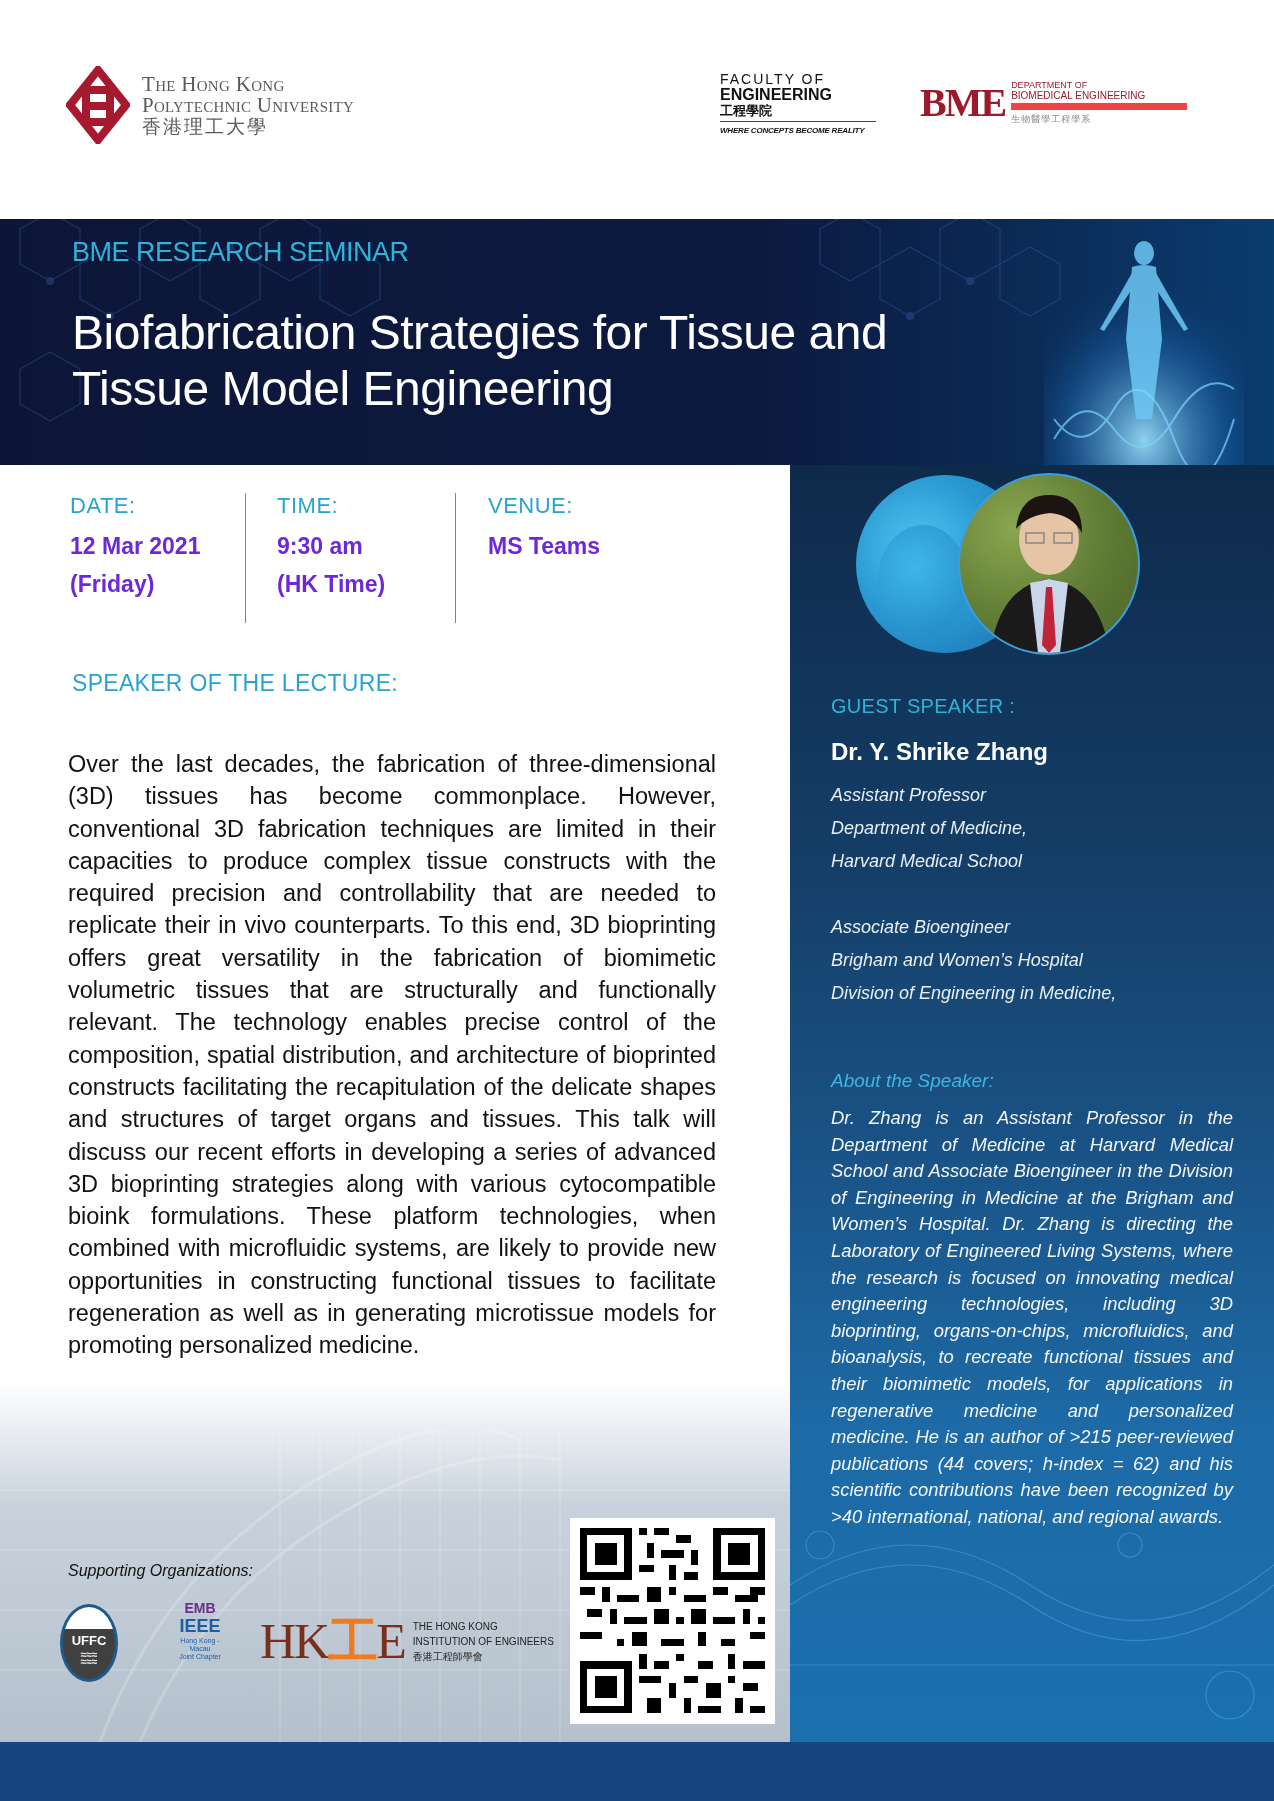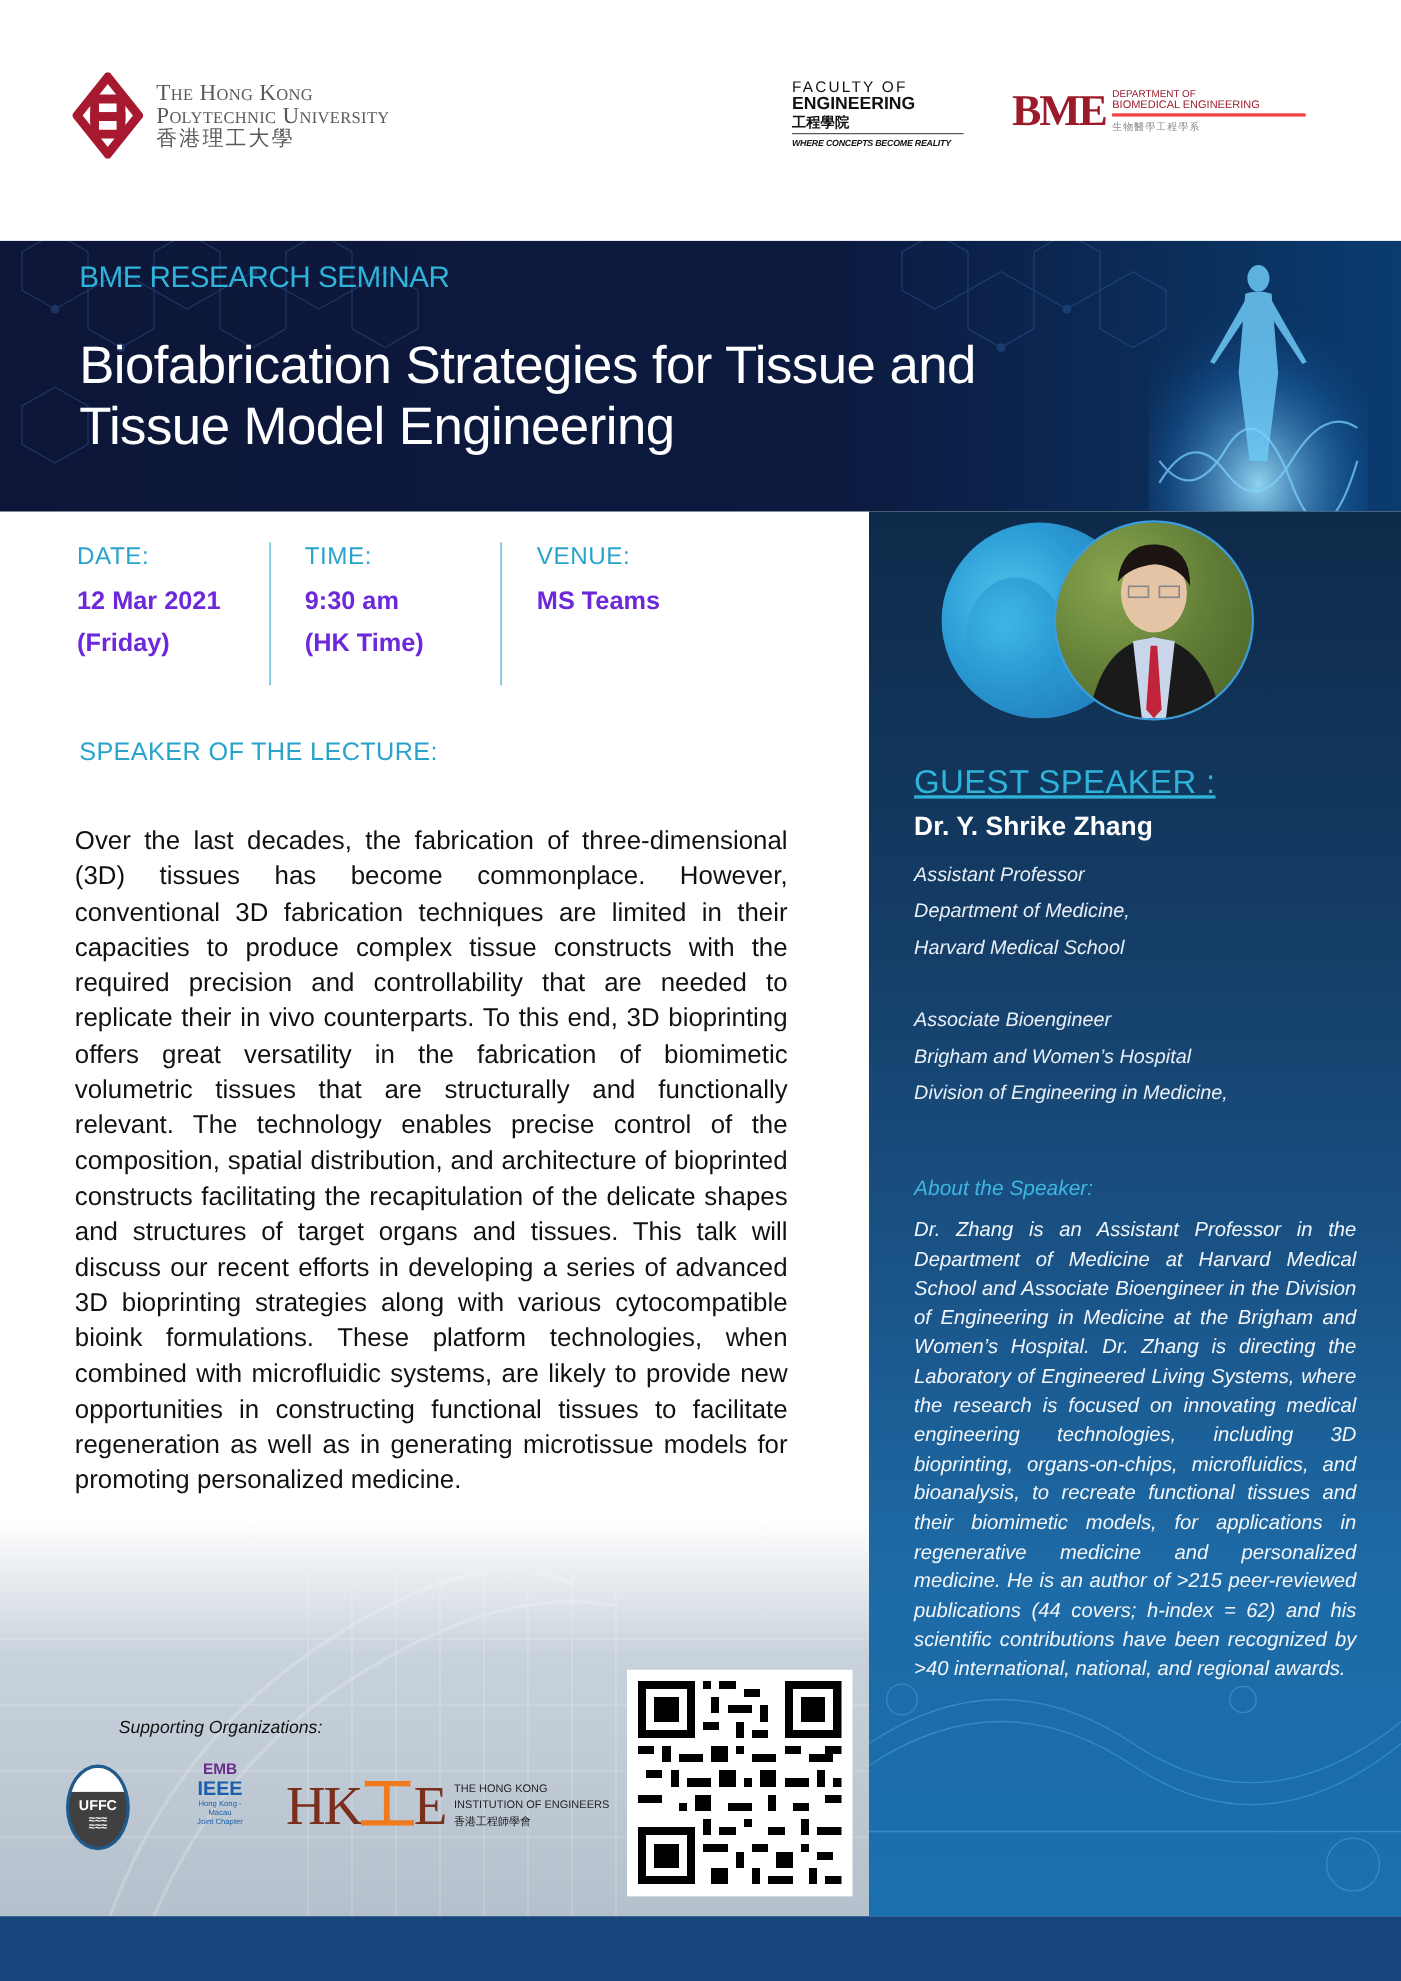--- a/index.html
+++ b/index.html
@@ -17,21 +17,21 @@
   .polyu-text .zh { font-size: 19px; letter-spacing: 2px; }
   .foe { position: absolute; left: 720px; top: 72px; width: 156px; }
   .foe .l1 { font-size: 14px; letter-spacing: 2px; color: #111; line-height: 15px; }
   .foe .l2 { font-size: 16px; font-weight: bold; color: #111; line-height: 16px; }
   .foe .l3 { font-size: 13px; font-weight: bold; color: #111; line-height: 15px; padding-bottom: 3px; border-bottom: 1px solid #444; }
   .foe .l4 { font-size: 8px; font-style: italic; font-weight: bold; color: #111; margin-top: 4px; letter-spacing: -0.2px; }
   .bme { position: absolute; left: 920px; top: 80px; display: flex; align-items: center; }
   .bme-mark { font-family: "Liberation Serif", "DejaVu Serif", serif; font-size: 40px; font-weight: bold; color: #9b1b2a; letter-spacing: -2px; line-height: 40px; }
   .bme-text { margin-left: 6px; }
   .bme-text .t1 { font-size: 9px; color: #9b1b2a; line-height: 10px; }
-  .bme-text .t2 { font-size: 10px; color: #9b1b2a; line-height: 11px; border-bottom: 3px solid #ef4444; padding-bottom: 2px; width: 176px; }
+  .bme-text .t2 { font-size: 10px; color: #9b1b2a; line-height: 11px; border-bottom: 7px solid #ef4444; padding-bottom: 2px; width: 176px; }
   .bme-text .t3 { font-size: 9px; color: #888; margin-top: 3px; letter-spacing: 1px; }
 
   
   .banner {
     position: absolute; left: 0; top: 219px; width: 1274px; height: 246px;
     background: linear-gradient(90deg, #0d1638 0%, #0c1a40 60%, #0b2a55 80%, #0a3c70 100%);
     overflow: hidden;
   }
   .banner .hexes { position: absolute; left: 0; top: 0; width: 1274px; height: 246px; opacity: 0.35; }
   .banner .figure { position: absolute; right: 30px; top: 0; width: 200px; height: 246px; }
@@ -45,21 +45,21 @@
   .col .val { font-size: 23px; font-weight: bold; color: #6d28d9; line-height: 38px; margin-top: 8px; }
   .vsep { position: absolute; top: 28px; width: 1px; height: 130px; background: #2aa3cc; }
 
   .overview-lbl { position: absolute; left: 72px; top: 670px; font-size: 23px; color: #2aa3cc; letter-spacing: 0.3px; }
   .overview { position: absolute; left: 68px; top: 748px; width: 648px; font-size: 23.5px; line-height: 32.3px; color: #111; text-align: justify; }
 
   
   .lower-bg { position: absolute; left: 0; top: 1380px; width: 790px; height: 362px;
     background: linear-gradient(180deg, rgba(255,255,255,0) 0%, #c8d2dc 35%, #b4c0cc 100%); }
   .lower-grid { position: absolute; left: 0; top: 1430px; width: 790px; height: 312px; opacity: 0.35; }
-  .support-lbl { position: absolute; left: 68px; top: 1562px; font-size: 16px; font-style: italic; color: #111; margin-left: 40px; }
+  .support-lbl { position: absolute; left: 68px; top: 1562px; font-size: 16px; font-style: italic; color: #111; }
   .logos { position: absolute; left: 60px; top: 1600px; height: 90px; width: 500px; }
   .uffc { position: absolute; left: 0; top: 4px; width: 52px; height: 72px; border-radius: 50%; background: #404040; border: 3px solid #1e5a8c; color: #fff; font-size: 13px; font-weight: bold; text-align: center; overflow: hidden; }
   .uffc .top { background: #fff; height: 22px; }
   .uffc .txt { margin-top: 4px; }
   .uffc .waves { font-size: 10px; line-height: 7px; margin-top: 3px; }
   .ieee { position: absolute; left: 110px; top: 0; width: 60px; text-align: center; }
   .ieee .emb { color: #6b2b8a; font-weight: bold; font-size: 14px; }
   .ieee .name { color: #1a5fa8; font-weight: bold; font-size: 18px; }
   .ieee .sub { color: #1a5fa8; font-size: 7px; line-height: 8px; }
   .hkie { position: absolute; left: 200px; top: 8px; display: flex; align-items: center; }
@@ -74,21 +74,21 @@
   .rpanel { position: absolute; left: 790px; top: 465px; width: 484px; height: 1277px;
     background: linear-gradient(180deg, #0e2a4a 0%, #143d66 30%, #1a5488 55%, #1d6aa6 75%, #1a70ae 100%); overflow: hidden; }
   .rp-deco { position: absolute; left: 0; top: 1000px; width: 484px; height: 277px; opacity: 0.5; }
   .circle-blue { position: absolute; left: 66px; top: 10px; width: 178px; height: 178px; border-radius: 50%;
     background: radial-gradient(circle at 35% 40%, #4fc4ec 0%, #2a9ad4 45%, #1c6fae 100%); }
   .circle-blue .inner { position: absolute; left: 22px; top: 50px; width: 90px; height: 110px; border-radius: 50%;
     background: radial-gradient(circle at 40% 40%, #3db5e6, #1f86c4); opacity: 0.85; }
   .photo { position: absolute; left: 168px; top: 8px; width: 178px; height: 178px; border-radius: 50%;
     border: 2px solid #3a9ee0; overflow: hidden;
     background: radial-gradient(circle at 30% 30%, #8aa650, #5e7a34 55%, #4a6428 100%); }
-  .speaker-lbl { position: absolute; left: 41px; top: 230px; font-size: 30px; color: #2fb3d9; letter-spacing: 0.3px; text-decoration: underline; }
+  .speaker-lbl { position: absolute; left: 41px; top: 230px; font-size: 20px; color: #2fb3d9; letter-spacing: 0.3px; }
   .speaker-name { position: absolute; left: 41px; top: 273px; font-size: 24px; font-weight: bold; color: #fff; }
   .speaker-roles { position: absolute; left: 41px; top: 314px; font-size: 18px; font-style: italic; color: #e8eef6; line-height: 33px; }
   .about-lbl { position: absolute; left: 41px; top: 605px; font-size: 19px; font-style: italic; color: #3fb6e2; }
   .about { position: absolute; left: 41px; top: 640px; width: 402px; font-size: 18.4px; font-style: italic; color: #f2f6fb; line-height: 26.6px; text-align: justify; }
 
   
   .footer { position: absolute; left: 0; top: 1742px; width: 1274px; height: 59px; background: #17467e; }
 </style>
 </head>
 <body>

